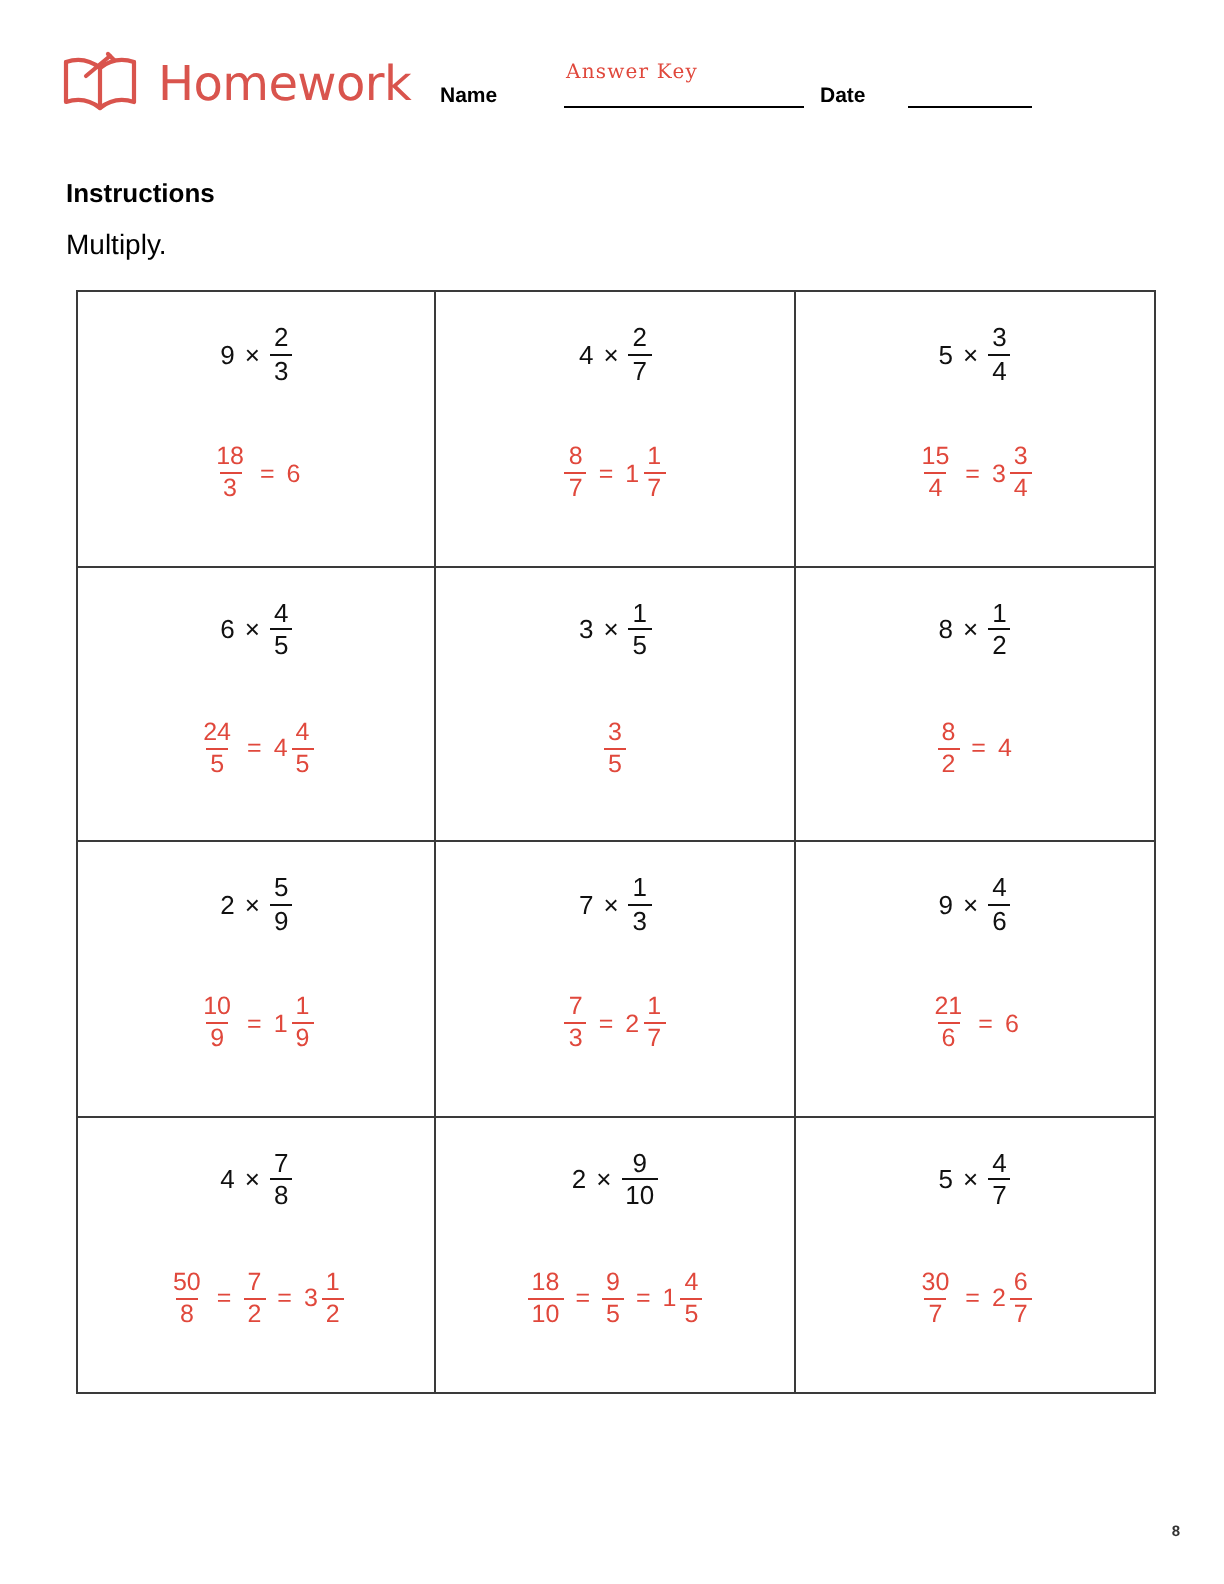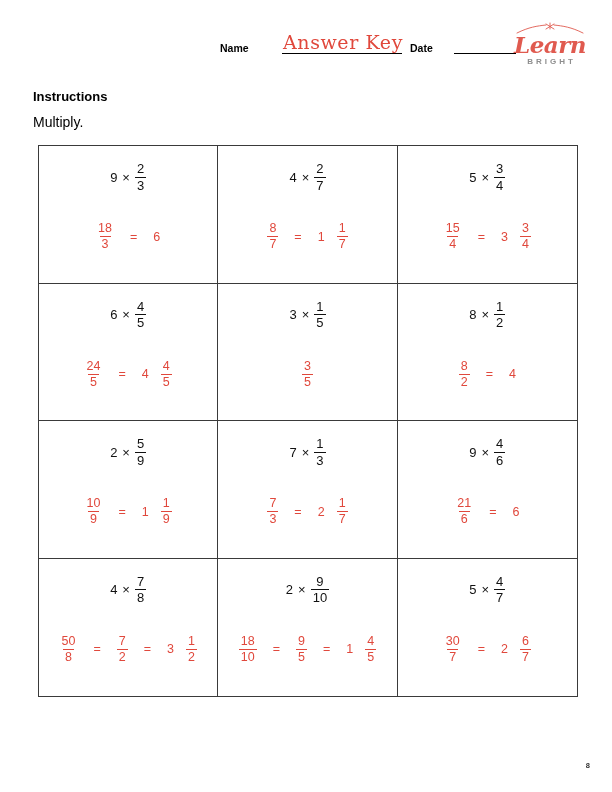--- a/index.html
+++ b/index.html
@@ -75,21 +75,21 @@
     height: 13px;
     position: relative;
   }
   .rule-name { width: 120px; }
   .rule-date { width: 62px; }
   .answer-key {
     position: absolute;
     left: 283px;
     top: 31px;
     font-family: "DejaVu Serif", serif;
-    font-size: 19px;
+    font-size: 10px;
     color: #e0483c;
     letter-spacing: 0.6px;
     white-space: nowrap;
   }
   .date-block {
     position: absolute;
     left: 410px;
     top: 40px;
     display: flex;
     align-items: flex-end;
@@ -175,21 +175,20 @@
 
   .problem {
     margin-top: 16px;
     font-size: 13px;
     color: #111;
   }
   .answer {
     margin-top: 30px;
     font-size: 12.5px;
     color: #e0483c;
-    gap: 10px;
   }
 
   
   .expr {
     display: inline-flex;
     align-items: center;
     justify-content: center;
     white-space: nowrap;
     line-height: 1;
   }
@@ -237,45 +236,44 @@
     color: #333;
   }
 </style>
 </head>
 <body>
 
 <div class="page">
 
   <div class="header">
 
+    <div class="hw-badge">
+      <span>
+        <svg class="book-icon" viewBox="0 0 40 36" fill="none" stroke="#d9544d" stroke-width="2.1" stroke-linecap="round" stroke-linejoin="round">
+          <path d="M3 7 L3 27 C9 25 15 26 20 30 C25 26 31 25 37 27 L37 7"></path>
+          <path d="M3 7 C9 5 15 6 20 10 C25 6 31 5 37 7"></path>
+          <path d="M20 10 L20 30"></path>
+          <path d="M13 14 L25 4"></path>
+          <path d="M24 3 L27 6"></path>
+        </svg>
+      </span>
+      <span class="hw-title">Homework</span>
+    </div>
 
     <div class="name-block">
       <span class="field-label">Name</span>
       <span class="rule rule-name"></span>
     </div>
     <div class="answer-key">Answer Key</div>
 
     <div class="date-block">
       <span class="field-label">Date</span>
       <span class="rule rule-date"></span>
     </div>
 
-    <div class="logo">
-      <span>
-        <svg class="logo-burst" viewBox="0 0 70 12" fill="none" stroke="#e05a4f" stroke-width="0.9" stroke-linecap="round">
-          <path d="M2 11 C14 5 22 4 31 3"></path>
-          <path d="M68 11 C56 5 48 4 39 3"></path>
-          <path d="M35 1 L35 7"></path>
-          <path d="M31 2 L39 7"></path>
-          <path d="M39 2 L31 7"></path>
-        </svg>
-      </span>
-      <div class="logo-word">Learn</div>
-      <div class="logo-sub">BRIGHT</div>
-    </div>
   </div>
 
   <div class="instructions-head">Instructions</div>
   <div class="instructions-body">Multiply.</div>
 
   <div class="grid" id="problem-grid">
       <div class="cell">
         <div class="problem expr">
           <span class="whole">9</span>
           <span class="op">×</span>

